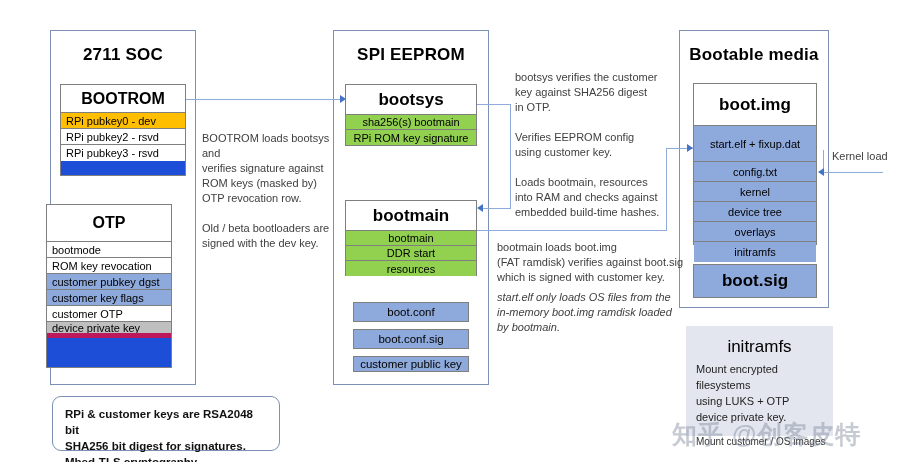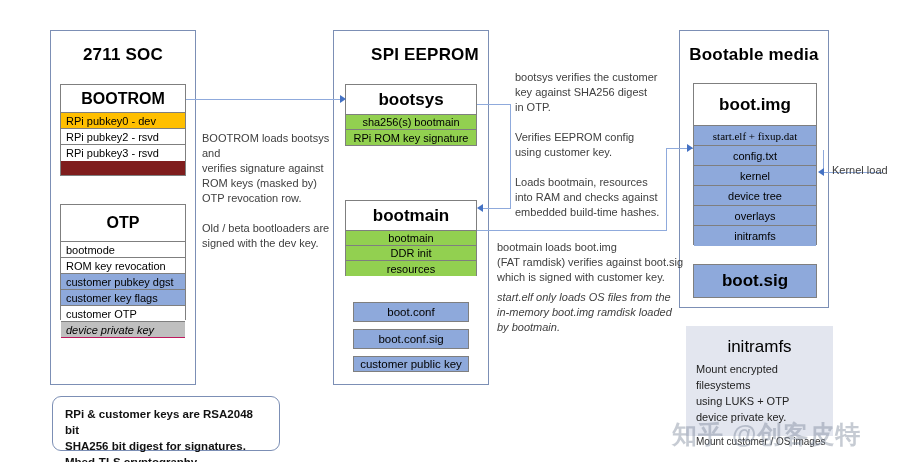--- a/index.html
+++ b/index.html
@@ -4,21 +4,21 @@
 <style>
   html,body{margin:0;padding:0;background:#ffffff;}
   body{width:905px;height:462px;position:relative;overflow:hidden;
        font-family:"Liberation Sans","DejaVu Sans",sans-serif;color:#000;}
   .stage{position:absolute;left:0;top:0;width:905px;height:462px;}
 
   
   .col{position:absolute;border:1.5px solid #7c8fb5;background:#fff;box-sizing:border-box;}
   .col-title{position:absolute;left:0;right:0;text-align:center;font-weight:bold;font-size:17px;letter-spacing:.2px;}
 
-  .group{position:absolute;border:1.2px solid #7f7f7f;box-sizing:border-box;background:#7f1d1d;}
+  .group{position:absolute;border:1.2px solid #7f7f7f;box-sizing:border-box;background:#1d4ed8;}
   .row{box-sizing:border-box;border-bottom:1px solid #7f7f7f;display:flex;align-items:center;
        justify-content:center;font-size:11px;white-space:nowrap;overflow:hidden;}
   .row:last-child{border-bottom:none;}
   .row.hdr{font-size:17px;font-weight:bold;background:#fff;}
   .row.hdrsm{font-size:16px;font-weight:bold;background:#fff;}
   .row.left{justify-content:flex-start;padding-left:5px;}
   .orange{background:#ffbf00;}
   .green{background:#92d050;}
   .blue{background:#8ea9db;}
   .grey{background:#bfbfbf;}
@@ -63,56 +63,56 @@
   <div class="col" style="left:50px;top:30px;width:146px;height:355px;"></div>
   <div class="col-title" style="left:50px;top:45px;width:146px;">2711 SOC</div>
 
   <div class="group" style="left:60px;top:84px;width:126px;height:92px;">
     <div class="row hdrsm" style="height:28px;">BOOTROM</div>
     <div class="row left orange" style="height:16px;">RPi pubkey0 - dev</div>
     <div class="row left white" style="height:16px;">RPi pubkey2 - rsvd</div>
     <div class="row left white" style="height:16px;">RPi pubkey3 - rsvd</div>
   </div>
 
-  <div class="group" style="left:60px;top:204px;width:126px;height:116px;">
+  <div class="group" style="left:46px;top:204px;width:126px;height:164px;">
     <div class="row hdrsm" style="height:37px;">OTP</div>
     <div class="row left white" style="height:16px;">bootmode</div>
     <div class="row left white" style="height:16px;">ROM key revocation</div>
     <div class="row left blue" style="height:16px;">customer pubkey dgst</div>
     <div class="row left blue" style="height:16px;">customer key flags</div>
     <div class="row left white" style="height:16px;">customer OTP</div>
-    <div class="row left grey" style="height:16px;border-bottom:1px solid #be185d;font-style:italic;">device private key</div>
+    <div class="row left grey" style="height:16px;border-bottom:5px solid #be185d;">device private key</div>
   </div>
 
   <div class="col" style="left:333px;top:30px;width:156px;height:355px;"></div>
-  <div class="col-title" style="left:333px;top:45px;width:156px;margin-left:14px;">SPI EEPROM</div>
+  <div class="col-title" style="left:333px;top:45px;width:156px;">SPI EEPROM</div>
 
   <div class="group" style="left:345px;top:84px;width:132px;height:62px;">
     <div class="row hdr green" style="height:30px;">bootsys</div>
     <div class="row green" style="height:15px;">sha256(s) bootmain</div>
     <div class="row green" style="height:15px;">RPi ROM key signature</div>
   </div>
 
   <div class="group" style="left:345px;top:200px;width:132px;height:76px;">
     <div class="row hdr white" style="height:30px;">bootmain</div>
     <div class="row green" style="height:15px;">bootmain</div>
-    <div class="row green" style="height:15px;">DDR init</div>
+    <div class="row green" style="height:15px;">DDR start</div>
     <div class="row green" style="height:15px;">resources</div>
   </div>
 
   <div class="standalone" style="left:353px;top:302px;width:116px;height:20px;">boot.conf</div>
   <div class="standalone" style="left:353px;top:329px;width:116px;height:20px;">boot.conf.sig</div>
   <div class="standalone" style="left:353px;top:356px;width:116px;height:16px;">customer public key</div>
 
   <div class="col" style="left:679px;top:30px;width:150px;height:278px;"></div>
   <div class="col-title" style="left:679px;top:45px;width:150px;text-align:center;">Bootable media</div>
 
   <div class="group" style="left:693px;top:83px;width:124px;height:162px;">
     <div class="row hdr white" style="height:42px;">boot.img</div>
-    <div class="row blue" style="height:20px;font-family:Liberation Serif, serif;">start.elf + fixup.dat</div>
+    <div class="row blue" style="height:36px;">start.elf + fixup.dat</div>
     <div class="row blue" style="height:20px;">config.txt</div>
     <div class="row blue" style="height:20px;">kernel</div>
     <div class="row blue" style="height:20px;">device tree</div>
     <div class="row blue" style="height:20px;">overlays</div>
     <div class="row blue" style="height:20px;">initramfs</div>
   </div>
 
   <div class="standalone" style="left:693px;top:264px;width:124px;height:34px;font-size:17px;font-weight:bold;">boot.sig</div>
 
   <div class="initbox" style="left:686px;top:326px;width:147px;height:110px;">
@@ -160,17 +160,17 @@
   <div class="arw arw-l" style="left:477px;top:204px;"></div>
 
   <div class="ln lnh" style="left:477px;top:230px;width:190px;"></div>
   <div class="ln lnv" style="left:666px;top:148px;height:82px;"></div>
   <div class="ln lnh" style="left:666px;top:148px;width:27px;"></div>
   <div class="arw arw-r" style="left:687px;top:144px;"></div>
 
   <div class="ln lnh" style="left:823px;top:172px;width:60px;"></div>
   <div class="ln lnv" style="left:823px;top:150px;height:22px;"></div>
   <div class="arw arw-l" style="left:818px;top:168px;"></div>
-  <div class="kl" style="left:832px;top:164px;">Kernel load</div>
+  <div class="kl" style="left:832px;top:150px;">Kernel load</div>
 
   <div class="wm" style="left:672px;top:418px;">知乎 @创客皮特</div>
 
 </div>
 
 </body></html>

